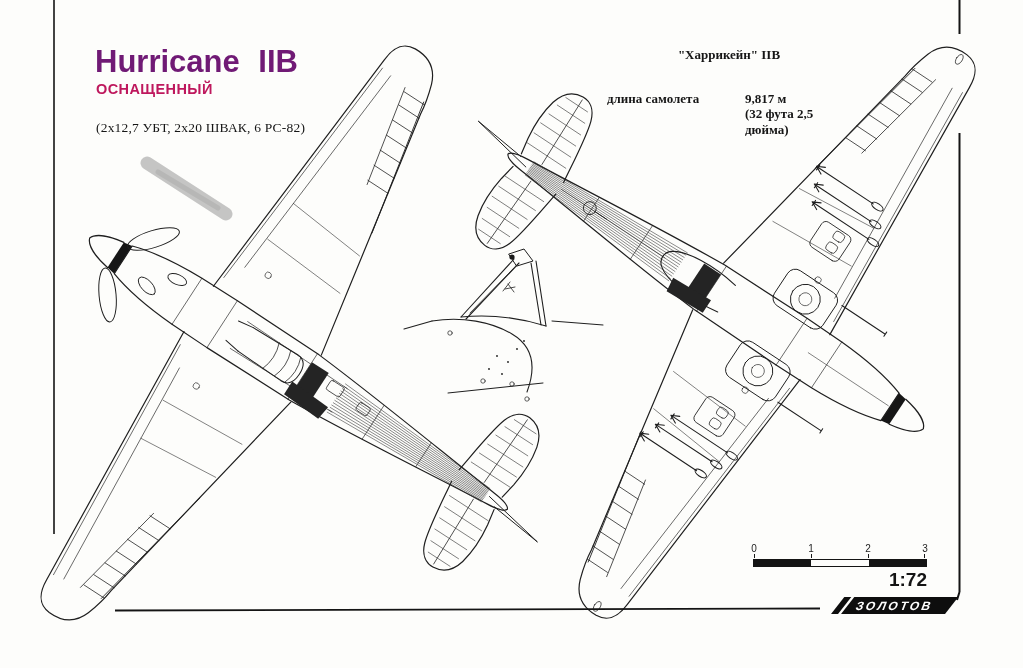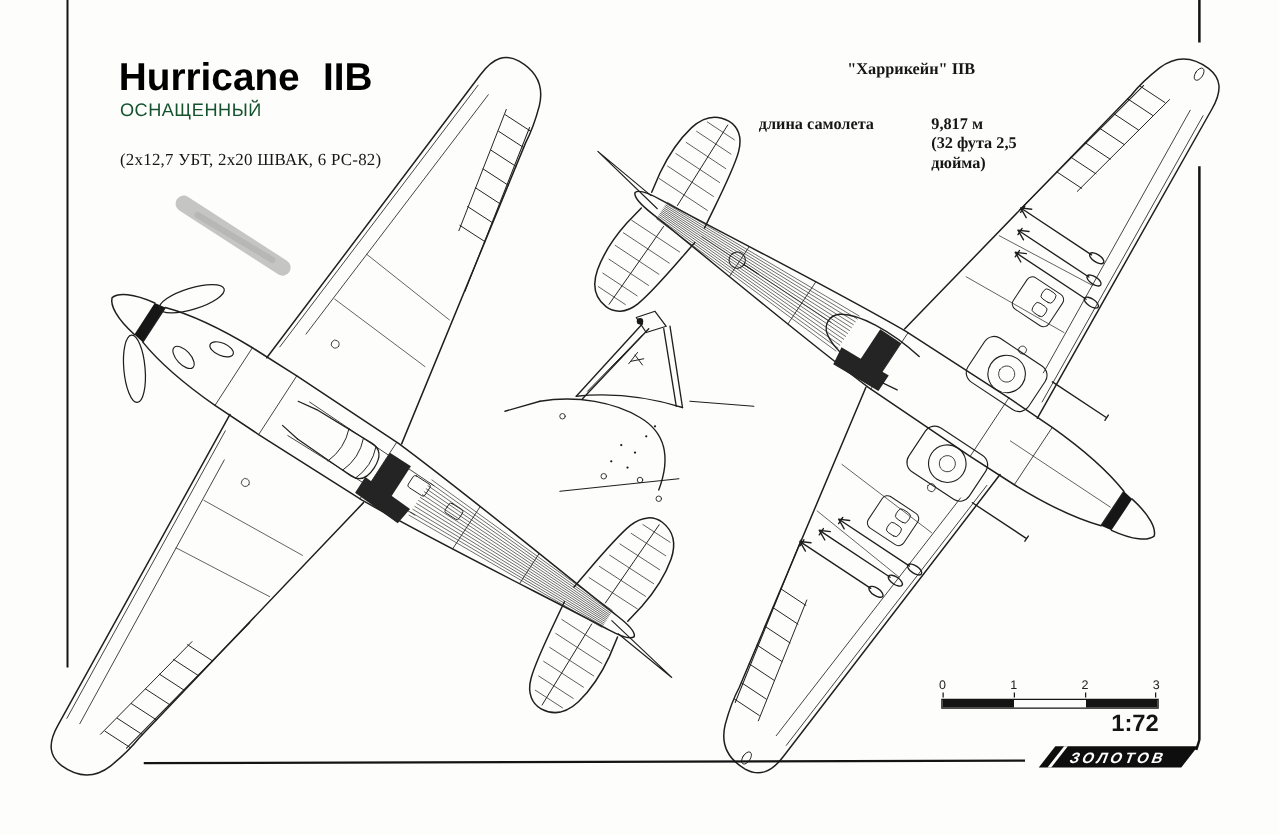--- a/index.html
+++ b/index.html
@@ -1,23 +1,23 @@
 <!DOCTYPE html>
 <html><head>
 <meta charset="utf-8">
 <style>
   html,body{margin:0;padding:0;background:#e8e8e8;}
   .page{position:relative;width:1023px;height:668px;background:#fdfdfb;overflow:hidden;
         font-family:"Liberation Sans",sans-serif;color:#141414;}
   svg.drawing{position:absolute;left:0;top:0;}
 
   .title{position:absolute;left:95px;top:46px;font-size:31px;font-weight:700;
-         line-height:1;letter-spacing:0px;word-spacing:10px;color:#000000;}
-  .subtitle{position:absolute;left:96px;top:81px;font-size:14.5px;font-weight:400;
-            line-height:16px;letter-spacing:.4px;color:#14532d;}
+         line-height:1;letter-spacing:0px;word-spacing:10px;color:#701a75;}
+  .subtitle{position:absolute;left:96px;top:81px;font-size:14.5px;font-weight:700;
+            line-height:16px;letter-spacing:.4px;color:#be185d;}
   .subtitle .line2{word-spacing:10px;}
   .armament{position:absolute;left:96px;top:120px;font-family:"Liberation Serif",serif;
             font-weight:400;font-size:13.5px;letter-spacing:.2px;color:#161616;}
 
   .specs{position:absolute;left:607px;top:47px;width:244px;
          font-family:"Liberation Serif",serif;font-weight:700;font-size:13px;
          line-height:15.5px;color:#161616;}
   .specs .heading{text-align:center;margin-bottom:1px;}
   .spec-row{display:grid;grid-template-columns:138px 1fr;margin-top:28px;}
 

